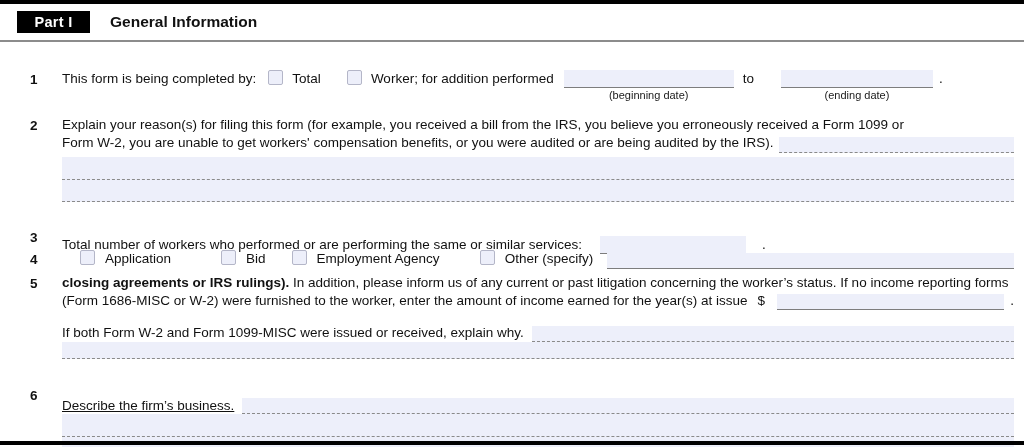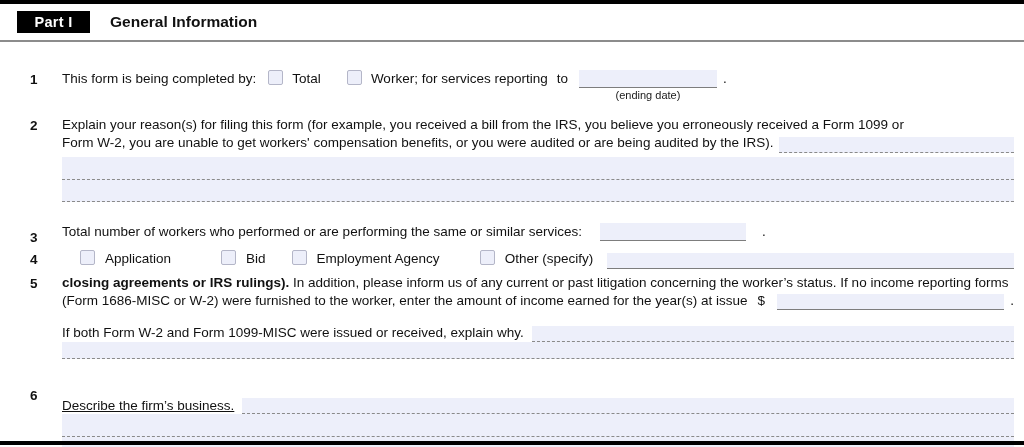--- a/index.html
+++ b/index.html
@@ -54,41 +54,44 @@
   </div>
   <div class="part-title">General Information</div>
   <div class="rule-header"></div>
 
   <div class="qnum" style="top:70px;">1</div>
   <div class="row flexline" style="top:70px;">
     <span class="textline">This form is being completed by:</span>
     <span class="cb" style="margin-left:12px;"></span>
     <span class="textline" style="margin-left:9px;">Total</span>
     <span class="cb" style="margin-left:26px;"></span>
-    <span class="textline" style="margin-left:9px;">Worker; for services reporting</span>
+    <span class="textline" style="margin-left:9px;">Worker; for addition performed</span>
+    <span class="field" style="margin-left:10px; width:170px;">
+      <span class="cap">(beginning date)</span>
+    </span>
     <span class="textline" style="margin-left:9px;">to</span>
-    <span class="field" style="margin-left:11px; width:138px;">
+    <span class="field" style="margin-left:27px; width:152px;">
       <span class="cap">(ending date)</span>
     </span>
     <span class="textline" style="margin-left:6px;">.</span>
   </div>
 
   <div class="qnum" style="top:116px;">2</div>
   <div class="row" style="top:116px;">
     <div class="textline">Explain your reason(s) for filing this form (for example, you received a bill from the IRS, you believe you erroneously received a Form 1099 or</div>
     <div class="flexline" style="height:19px;">
       <span class="textline">Form W-2, you are unable to get workers' compensation benefits, or you were audited or are being audited by the IRS).</span>
       <span class="fill dashed" style="margin-left:6px;"></span>
     </div>
     <div class="ruled" style="margin-top:4px; height:22px;"></div>
     <div class="ruled" style="height:21px;"></div>
   </div>
 
   <div class="qnum" style="top:228px;">3</div>
-  <div class="row flexline" style="top:223px;gap:10px;">
+  <div class="row flexline" style="top:236px;gap:10px;">
     <span class="textline">Total number of workers who performed or are performing the same or similar services:</span>
     <span class="field" style="margin-left:8px; width:146px;"></span>
     <span class="textline" style="margin-left:6px;">.</span>
   </div>
 
   <div class="qnum" style="top:250px;">4</div>
   <div class="row flexline" style="top:250px;">
     <span class="cb" style="margin-left:18px;"></span>
     <span class="textline" style="margin-left:10px;">Application</span>
     <span class="cb" style="margin-left:50px;"></span>

